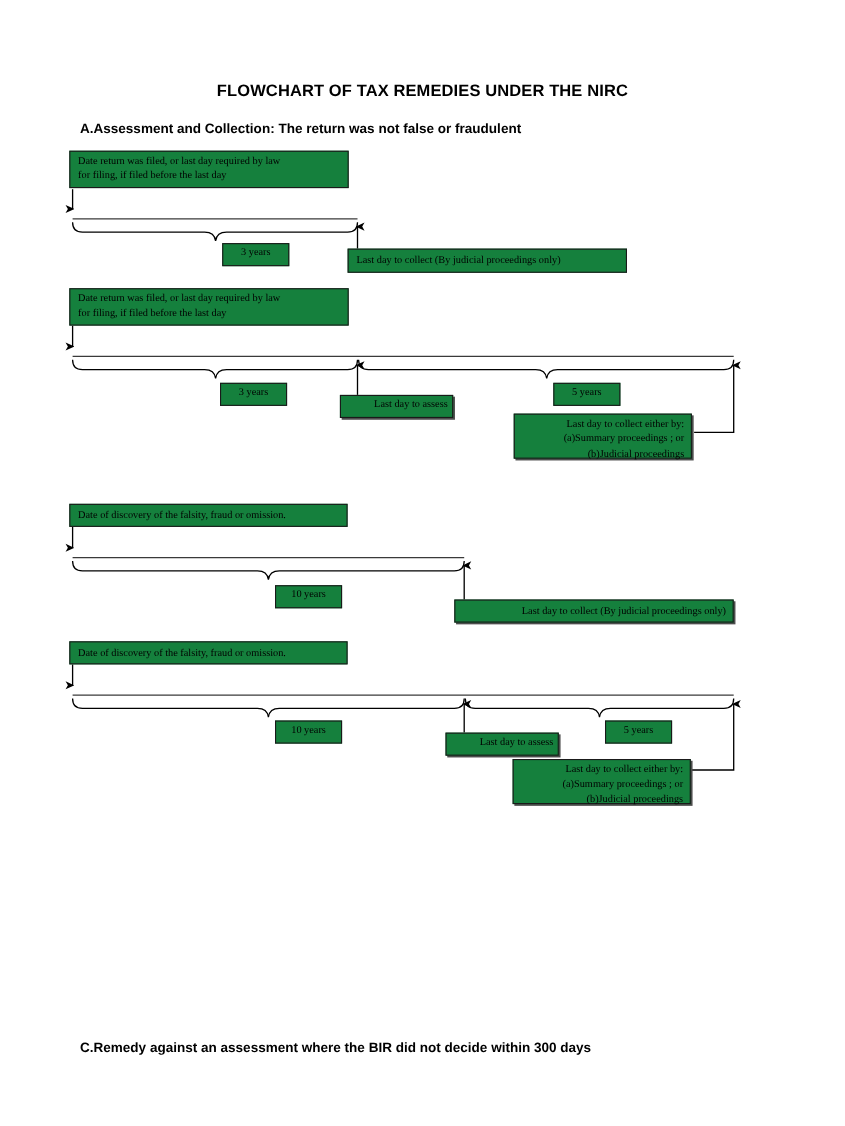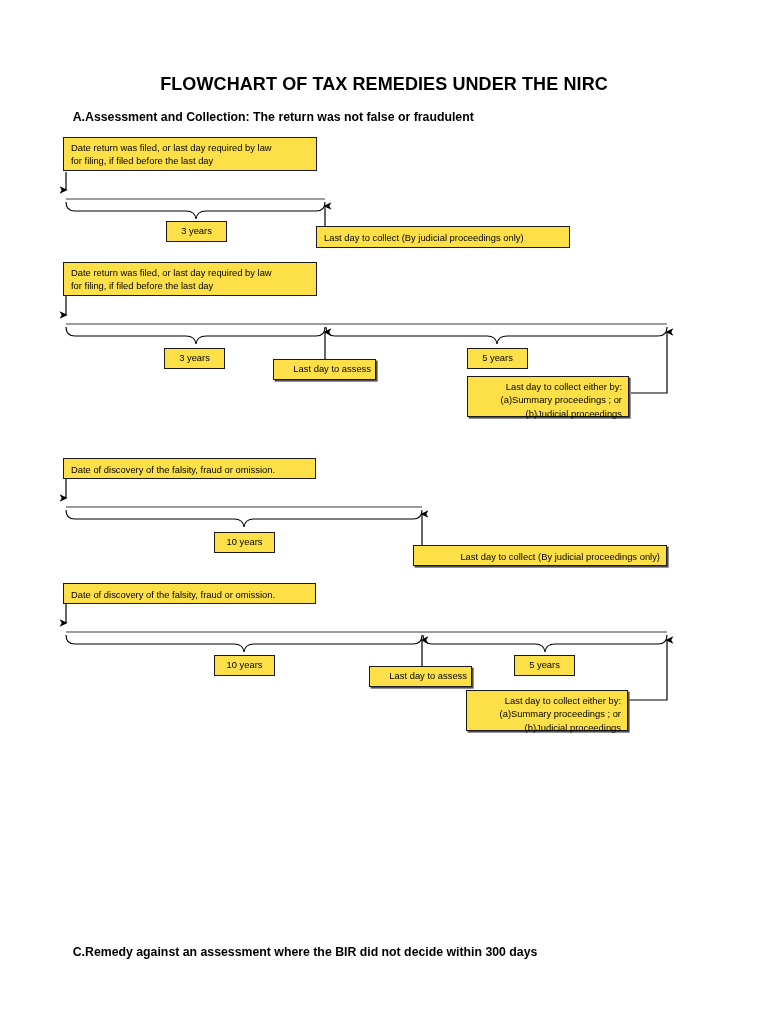--- a/index.html
+++ b/index.html
@@ -24,50 +24,51 @@
   }
   
   .doc-title {
     position: absolute;
     left: 0;
     top: 74px;
     width: 768px;
     text-align: center;
     font-family: "Liberation Sans", sans-serif;
     font-weight: bold;
-    font-size: 18px;
+    font-size: 15px;
     letter-spacing: 0.1px;
   }
   .section-heading {
     position: absolute;
     font-family: "Liberation Sans", sans-serif;
     font-weight: bold;
     font-size: 12.3px;
     white-space: nowrap;
     text-align: right;
   }
   .section-heading .sec-letter {
     display: inline-block;
     width: 22px;
   }
   
   .box {
     position: absolute;
     box-sizing: border-box;
     border: 1.2px solid #1a1a1a;
-    background: #fde047;
-    font-family: Liberation Sans, sans-serif;
+    background: #15803d;
+    font-family: Liberation Serif, serif;
     font-size: 9.4px;
     line-height: 1.42;
     color: #000000;
     padding: 3px 6px 3px 7px;
   }
   .box.center {
     text-align: center;
     padding: 2px 4px;
+    margin-left: 36px;
   }
   .box.shadowed {
     box-shadow: 1.6px 1.6px 0 0 #4d4d4d;
     text-align: right;
   }
   .box-line { display: block; white-space: nowrap; }
   .list-row {
     display: block;
     white-space: nowrap;
   }

